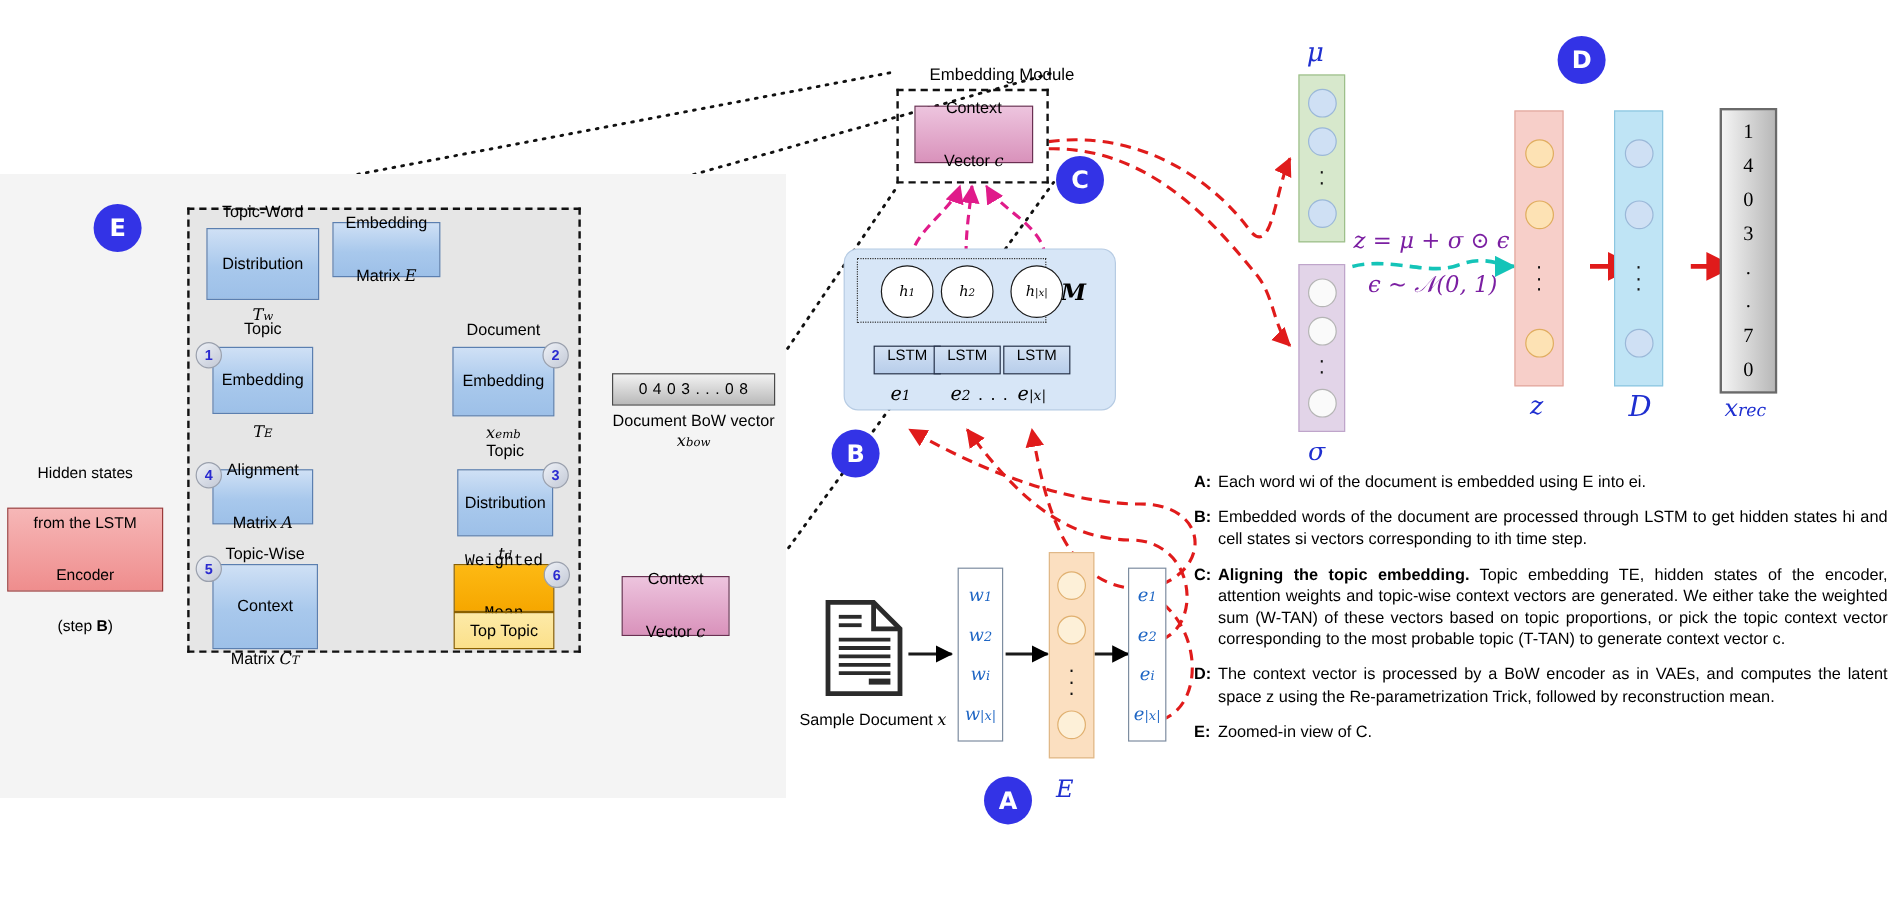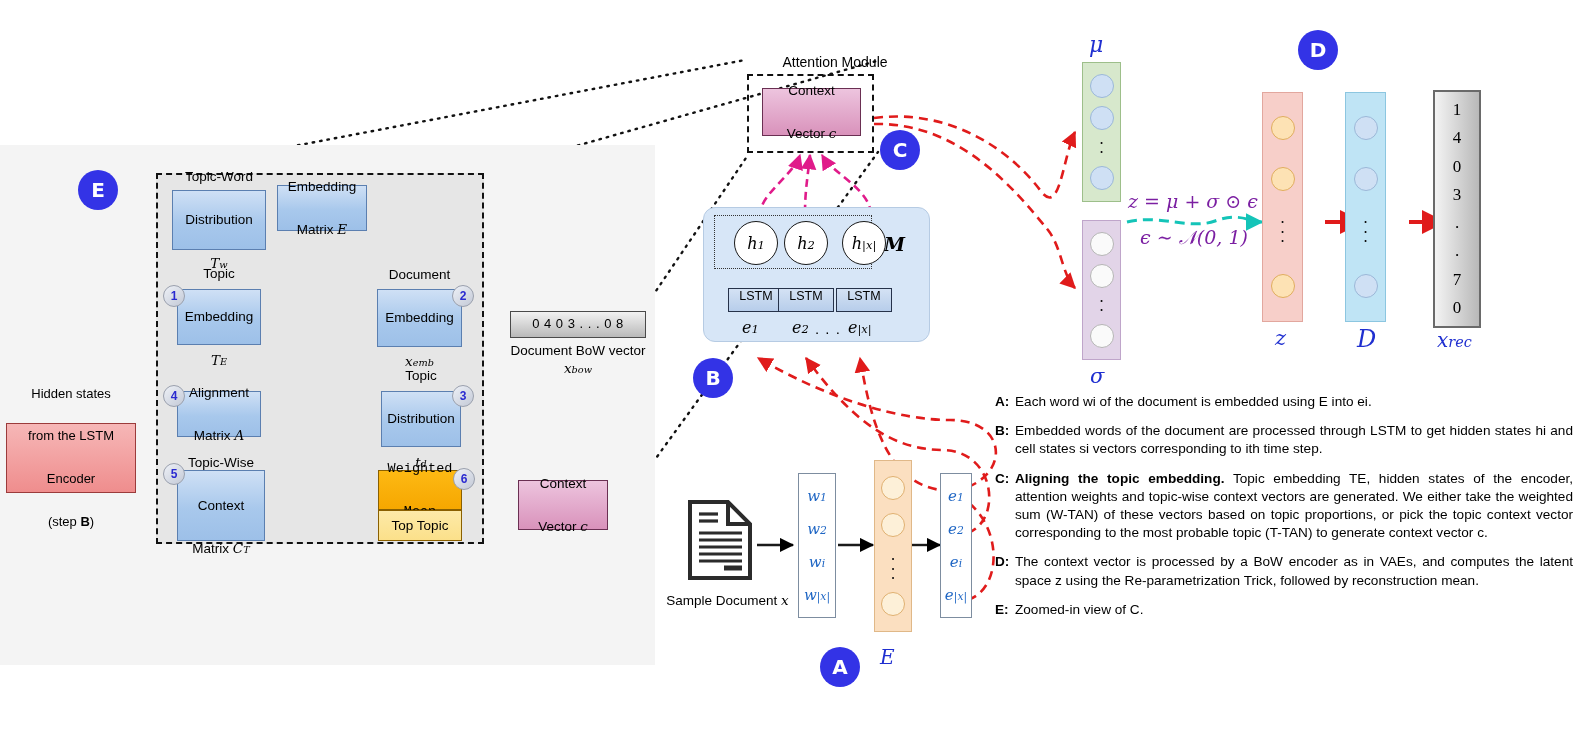--- a/index.html
+++ b/index.html
@@ -52,21 +52,21 @@
       border:2px dashed #111;box-sizing:border-box;}
   #ctx-vec-c{left:762px;top:88px;width:99px;height:48px;}
 
   
   #mpanel{left:703px;top:207px;width:225px;height:133px;background:#d7e6f7;
       border-radius:12px;border:1px solid #b6cbe3;}
   #hdotted{left:714px;top:215px;width:158px;height:54px;
       border:1.6px dotted #333;box-sizing:border-box;}
   .hcirc{border-radius:50%;background:#fff;border:1.8px solid #1a1a1a;
       width:42px;height:42px;display:flex;align-items:center;justify-content:center;
-      font-family:"DejaVu Serif",serif;font-style:italic;font-size:16px;}
+      font-family:"DejaVu Serif",serif;font-style:italic;font-size:12px;}
   .lstm{background:linear-gradient(180deg,#d4e2f4,#b7cdea);border:1.6px solid #26324a;
       width:54px;height:22px;display:flex;align-items:flex-start;justify-content:center;
       font-size:12.5px;}
 
   
   .col{box-sizing:border-box;display:flex;flex-direction:column;
        align-items:center;justify-content:space-around;
        font-family:"DejaVu Serif",serif;font-style:italic;
        color:#1f66c4;font-size:15px;}
   .dotcol{font-family:"DejaVu Sans",sans-serif;font-style:normal;color:#111;
@@ -268,21 +268,21 @@
     <div><i class="mi">x</i><i class="mi msub">bow</i></div>
   </div>
 
   <div class="abs blk pink-blk" style="left:518px;top:480px;width:90px;height:50px;">
     <span>Context</span>
     <span><span>Vector</span> <i class="mi">c</i></span>
   </div>
 
 
   <div class="abs" id="attn-title">
-    <span>Attention Module</span>
+    <span>Embedding Module</span>
   </div>
   <div class="abs" id="attn-box"></div>
   <div class="abs blk pink-blk" id="ctx-vec-c">
     <span>Context</span>
     <span><span>Vector</span> <i class="mi">c</i></span>
   </div>
   <div class="abs badge" style="left:880px;top:130px;width:40px;height:40px;font-size:20px;">
     <span>C</span>
   </div>
 

